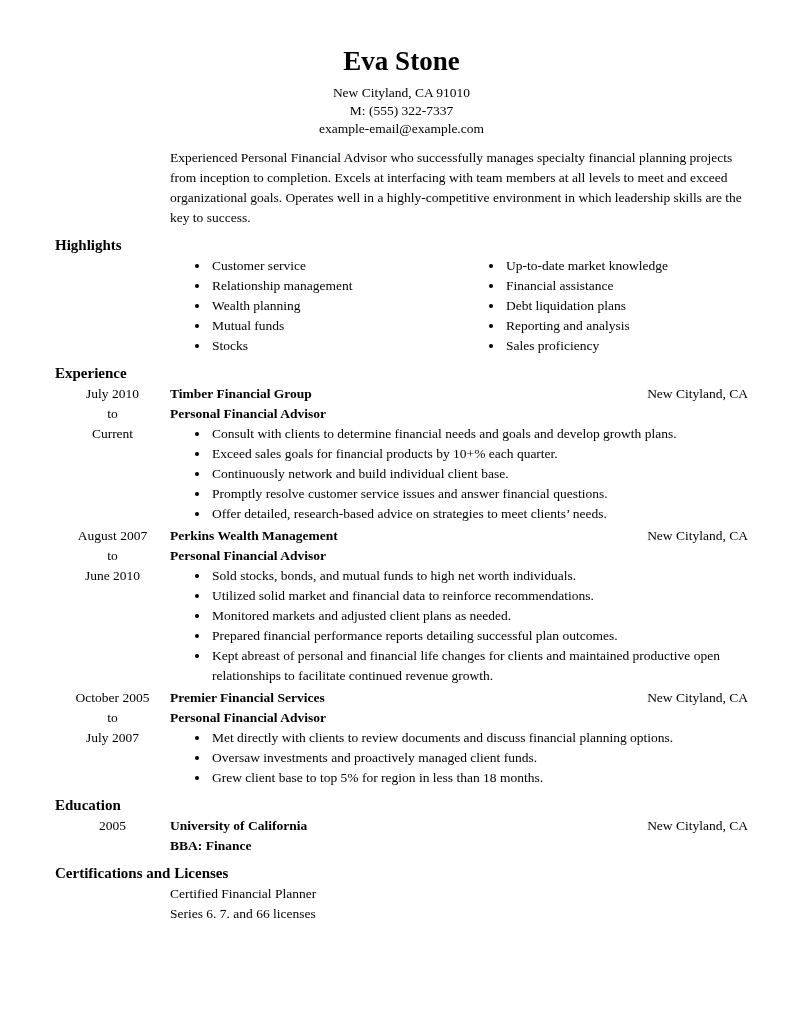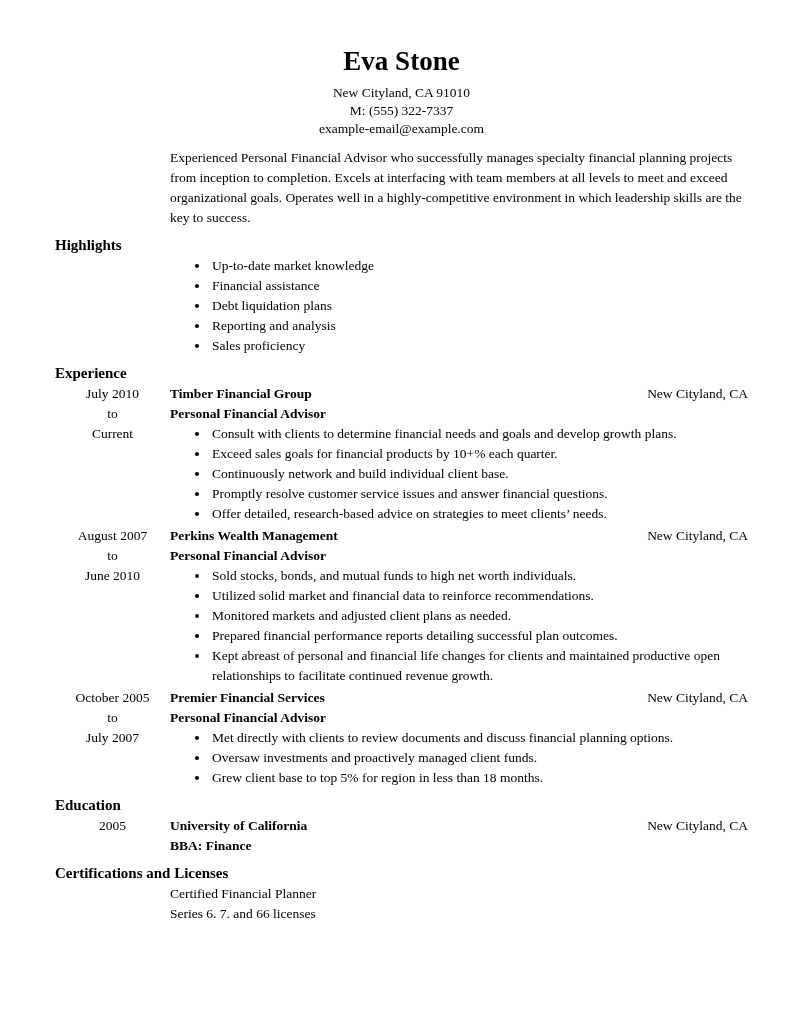--- a/index.html
+++ b/index.html
@@ -66,20 +66,27 @@
       <div class="date-col"></div>
       <p class="summary-text">Experienced Personal Financial Advisor who successfully manages specialty financial planning projects from inception to completion. Excels at interfacing with team members at all levels to meet and exceed organizational goals. Operates well in a highly-competitive environment in which leadership skills are the key to success.</p>
     </div>
   </section>
 
   <section class="section">
     <h2 class="section-heading">Highlights</h2>
     <div class="row">
       <div class="date-col"></div>
       <div class="hl-wrap">
+        <ul class="bullets hl-col1">
+          <li>Customer service</li>
+          <li>Relationship management</li>
+          <li>Wealth planning</li>
+          <li>Mutual funds</li>
+          <li>Stocks</li>
+        </ul>
         <ul class="bullets hl-col2">
           <li>Up-to-date market knowledge</li>
           <li>Financial assistance</li>
           <li>Debt liquidation plans</li>
           <li>Reporting and analysis</li>
           <li>Sales proficiency</li>
         </ul>
       </div>
     </div>
   </section>

